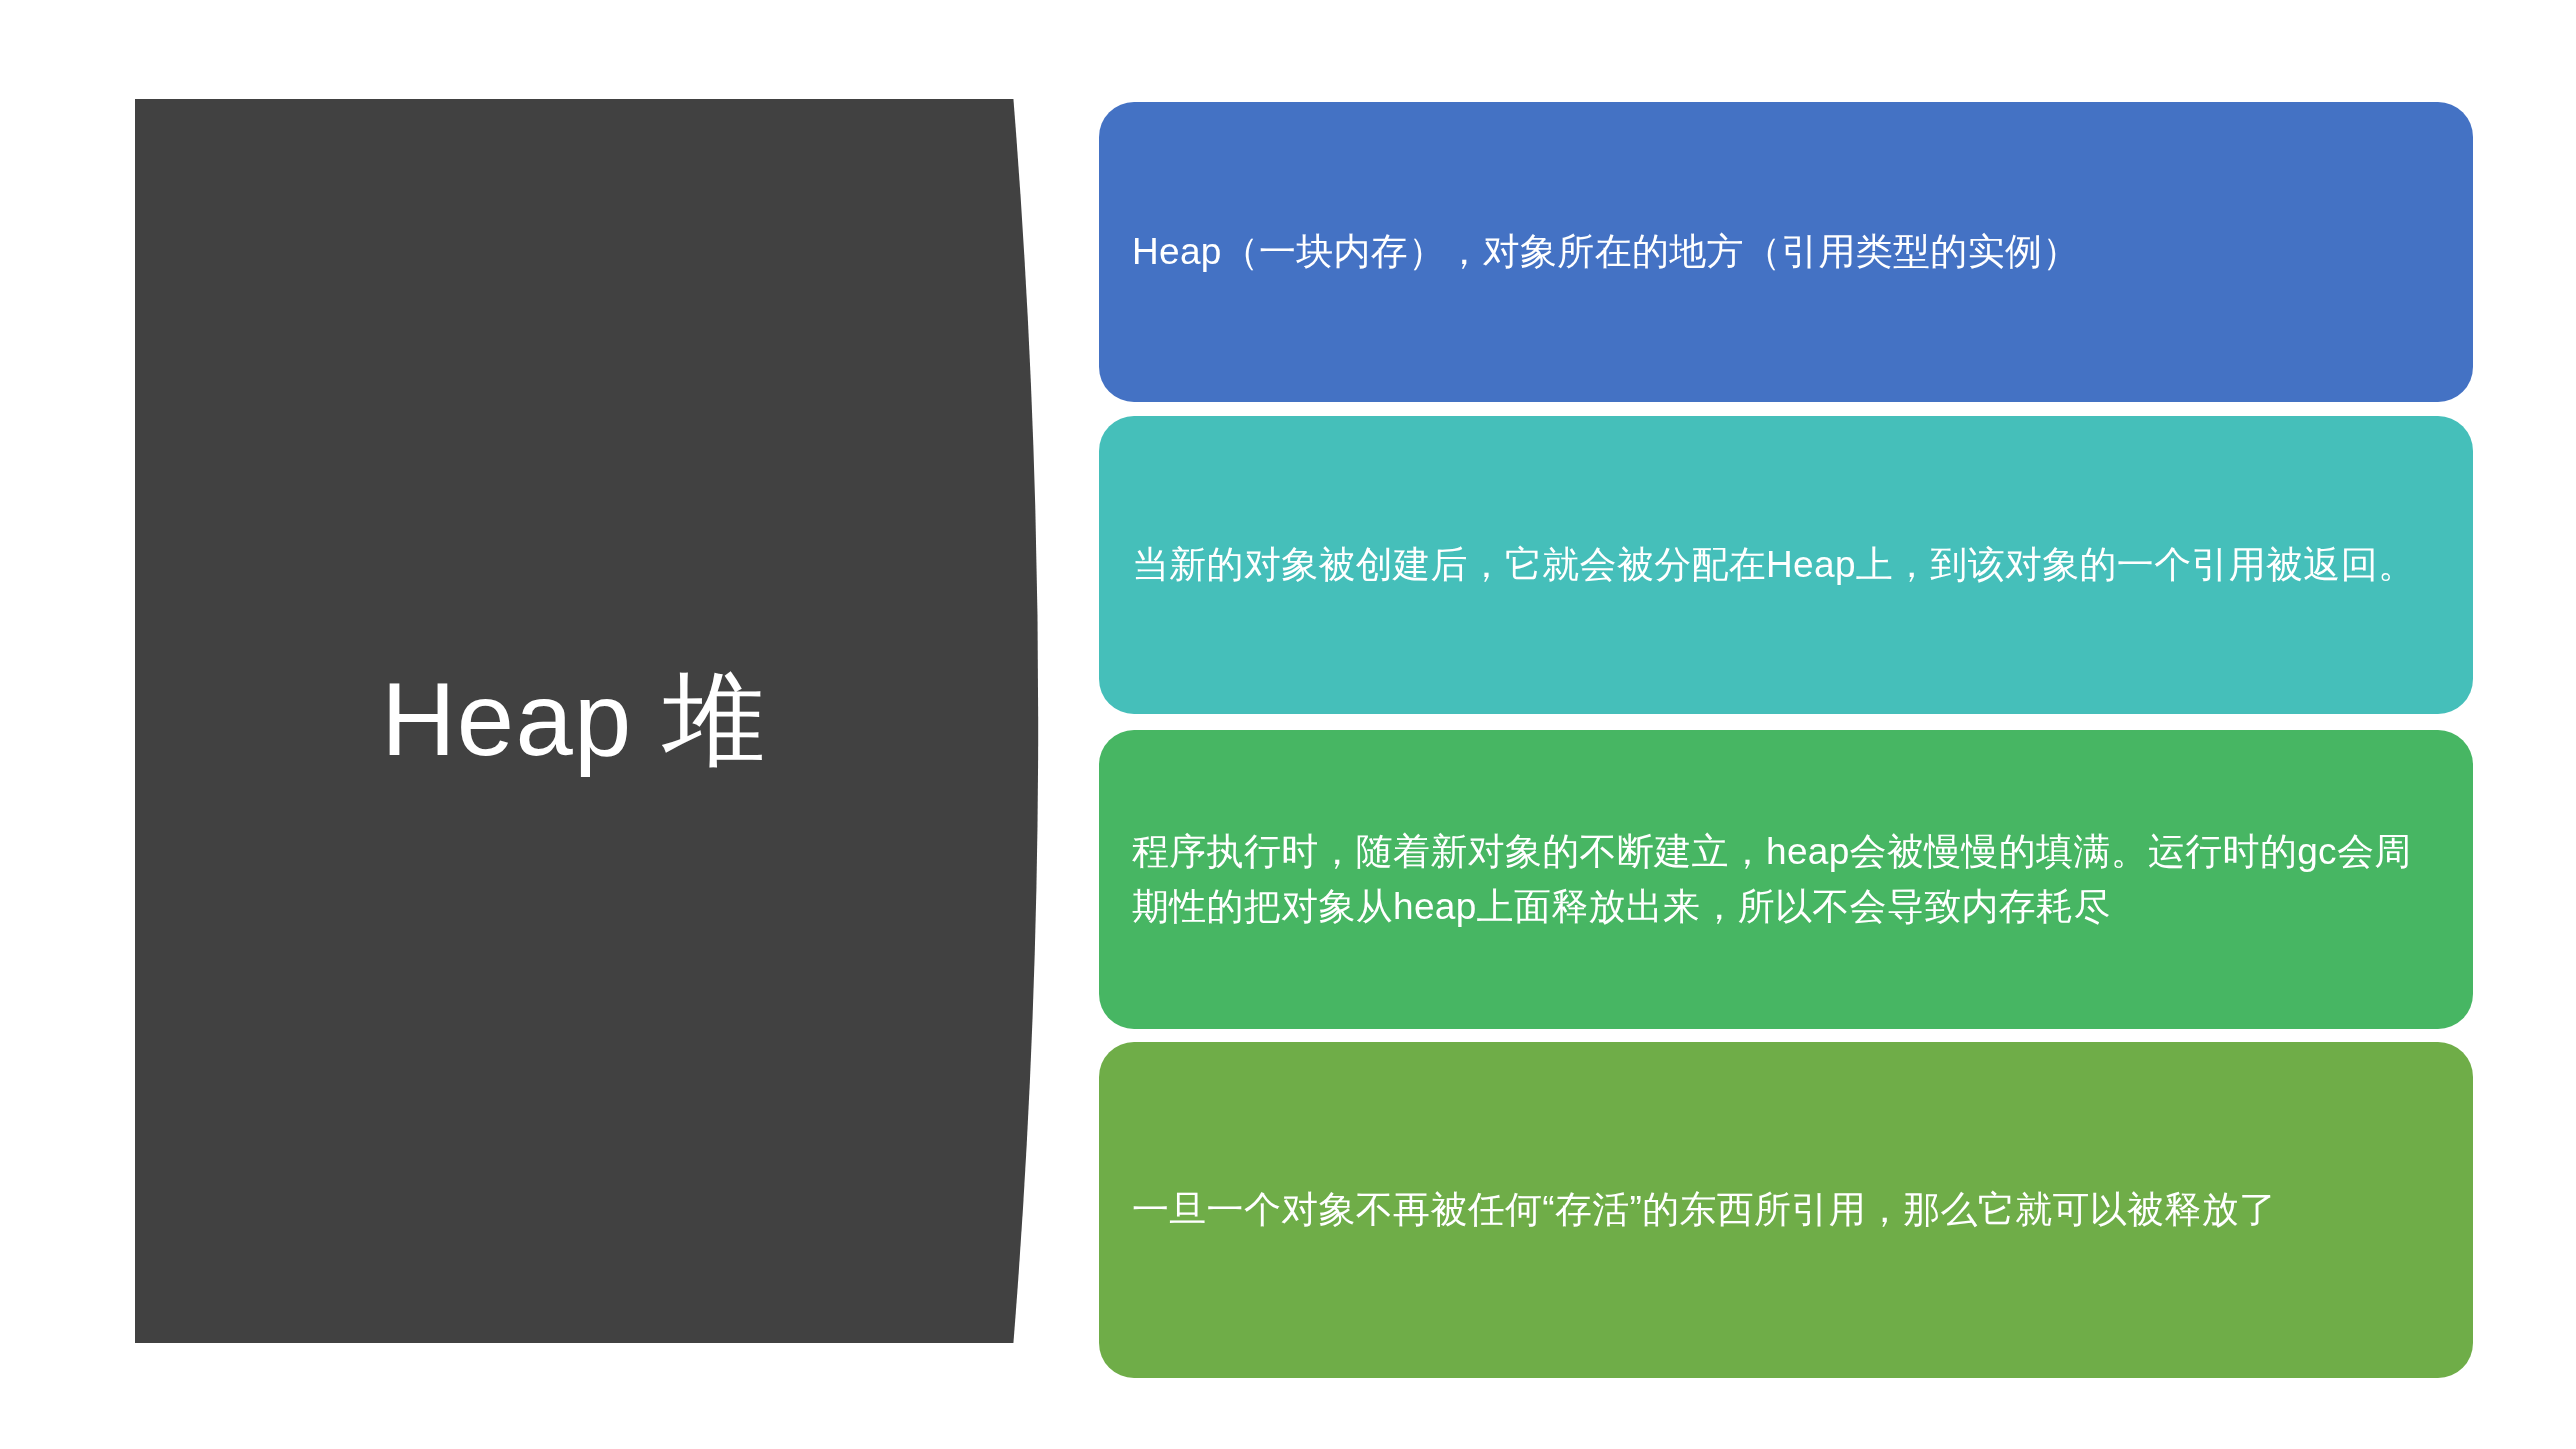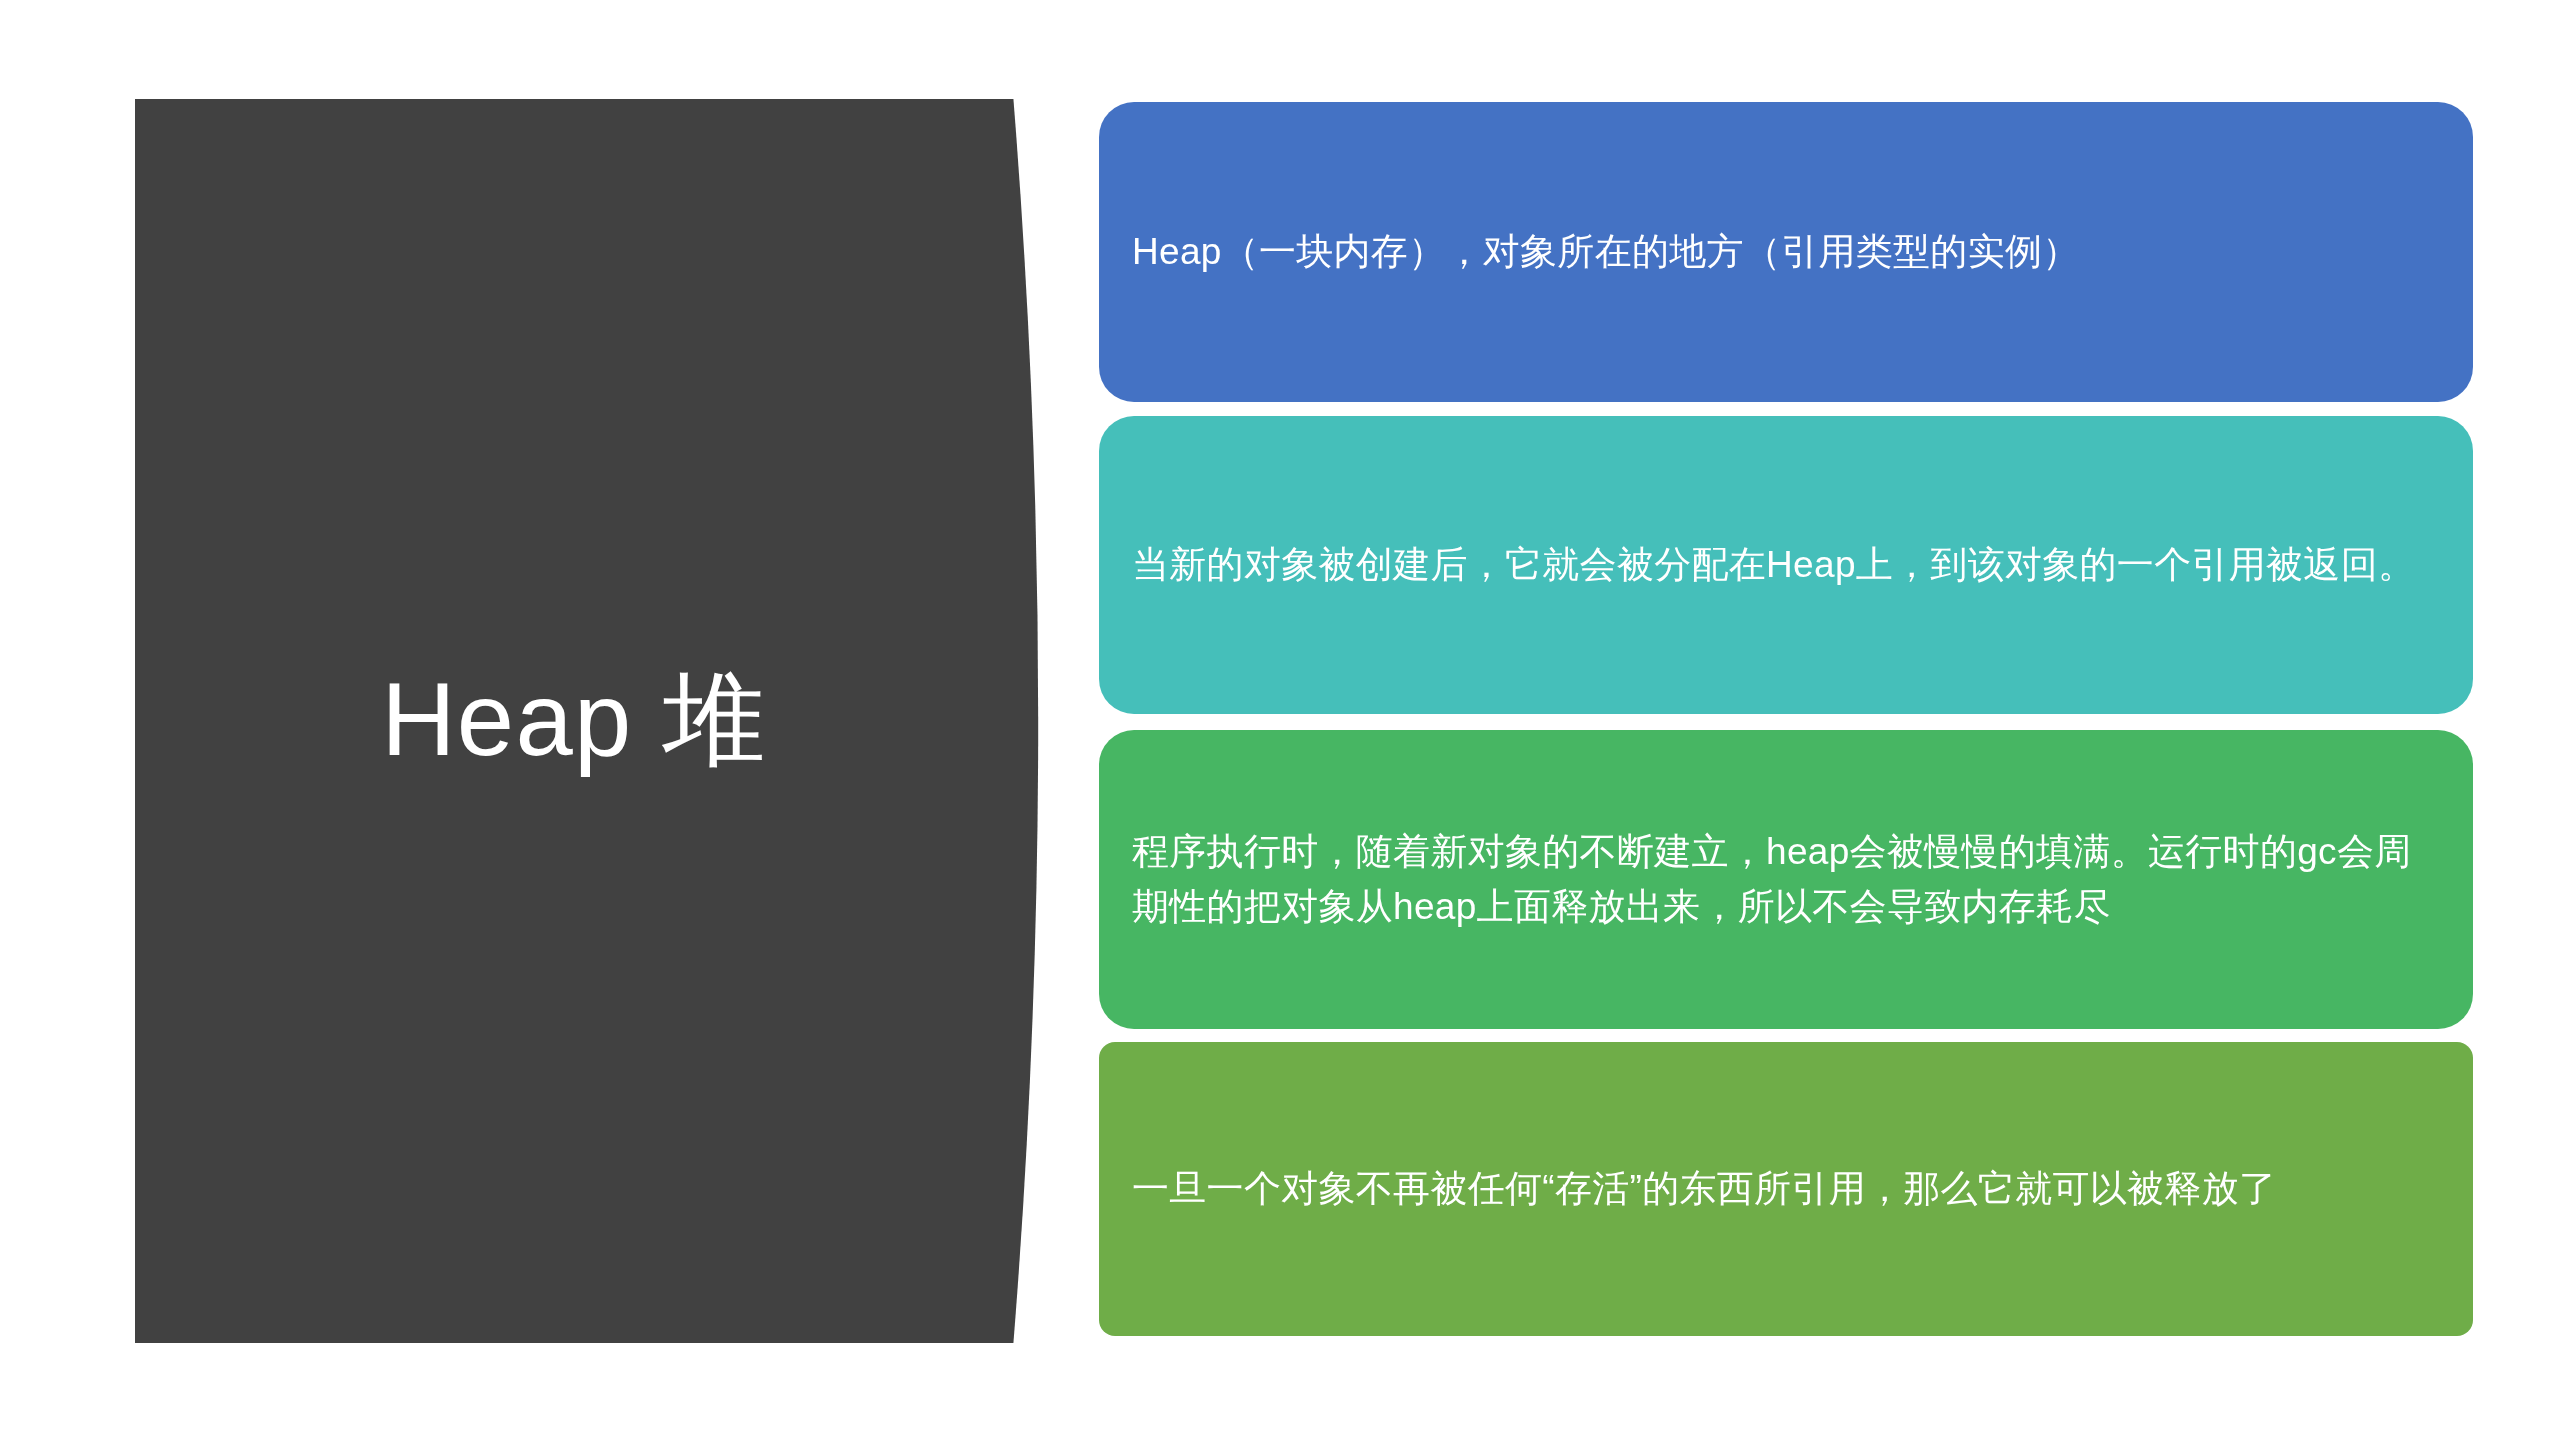--- a/index.html
+++ b/index.html
@@ -69,21 +69,21 @@
   .card-text {
     color: #ffffff;
     font-size: 37px;
     line-height: 1.48;
     letter-spacing: 0.3px;
   }
 
   #card-1 { top: 0px;    height: 300px; }
   #card-2 { top: 314px;  height: 298px; }
   #card-3 { top: 628px;  height: 299px; }
-  #card-4 { top: 940px; height: 294px; border-radius: 16px; }
+  #card-4 { top: 940px; height: 336px; }
 </style>
 </head>
 <body>
 
 <div id="title-panel">
   <svg id="title-panel-shape" viewBox="0 0 1441 1932" preserveAspectRatio="none">
     <path d="M 0 0 L 1364 0 Q 1441 966 1364 1932 L 0 1932 Z" fill="#414141"></path>
   </svg>
   <div id="title-text">Heap 堆</div>
 </div>

